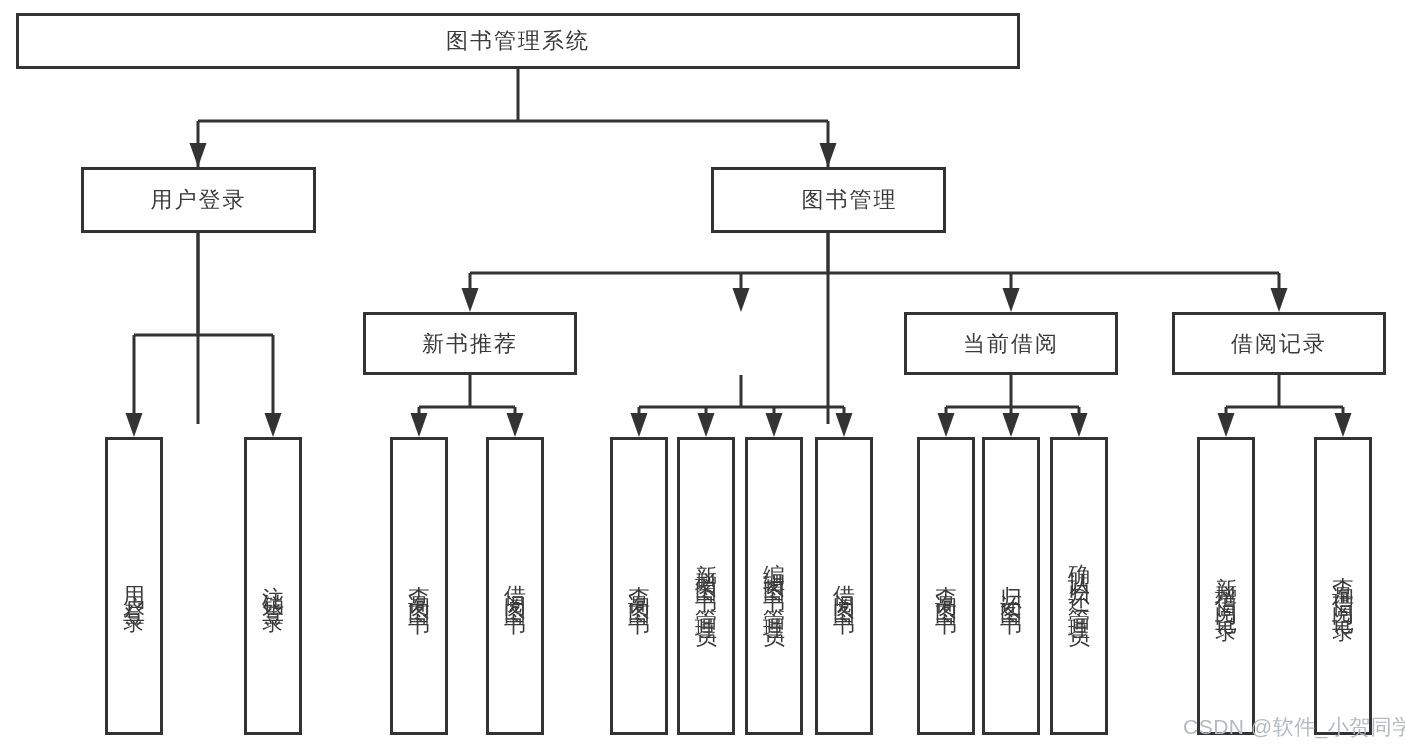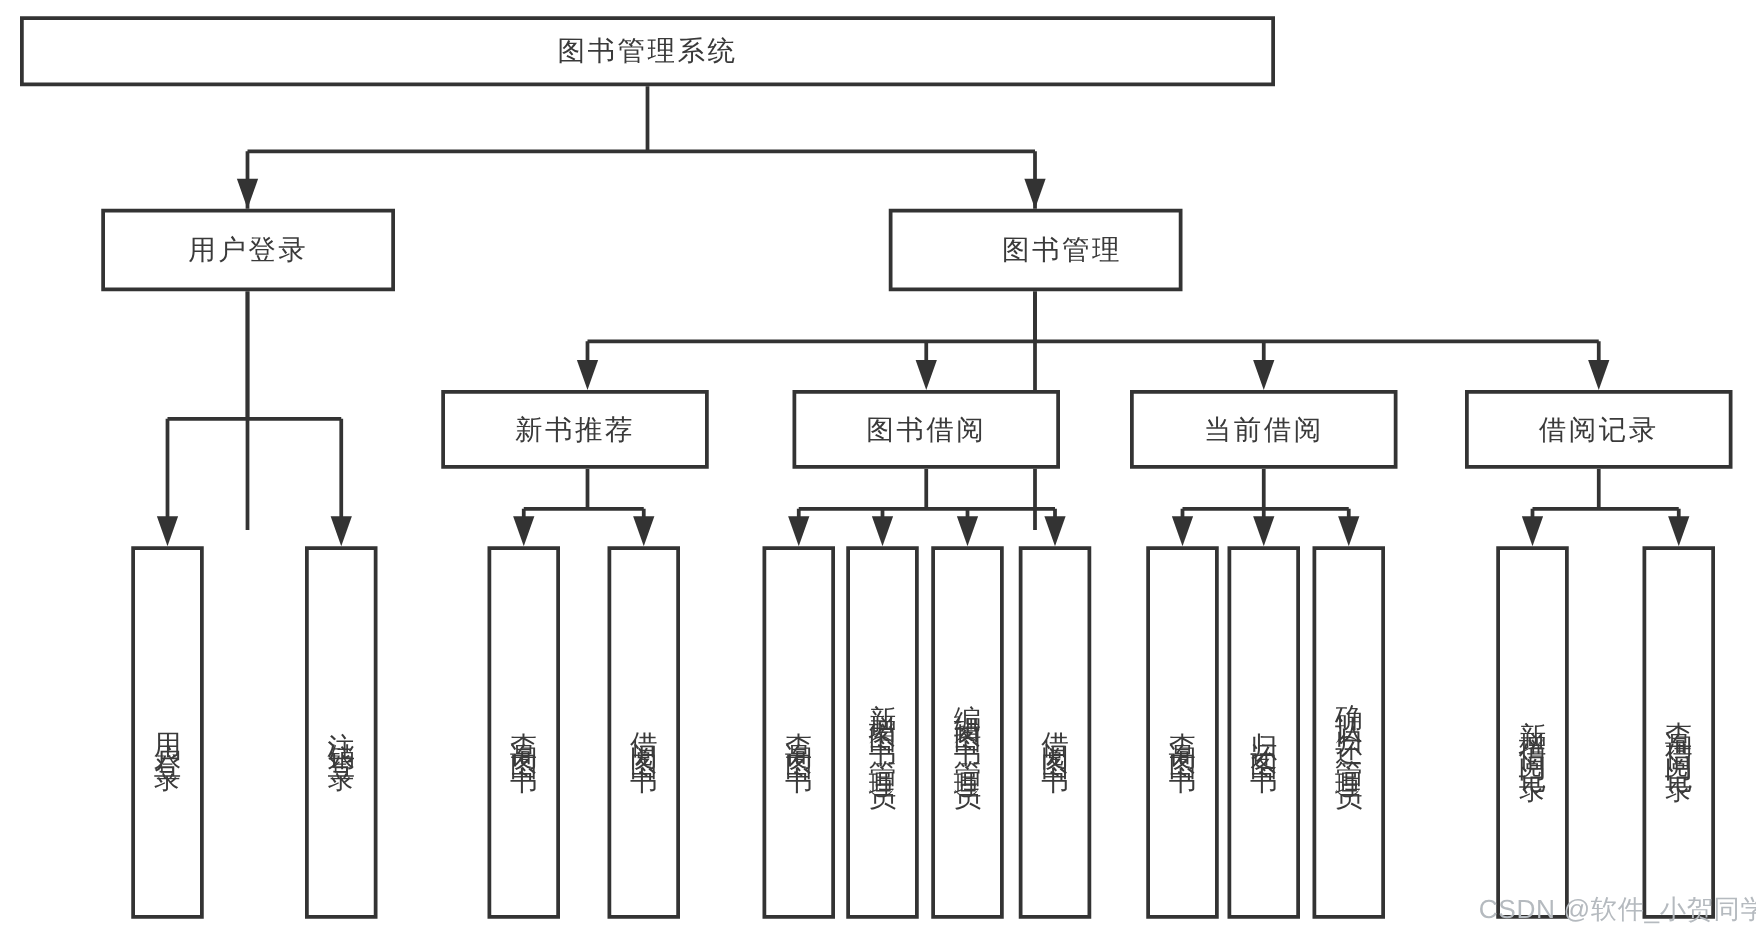--- a/index.html
+++ b/index.html
@@ -58,22 +58,21 @@
       <polygon points="1217.5,413 1234.5,413 1226,437"></polygon>
       <polygon points="1334.5,413 1351.5,413 1343,437"></polygon>
     </g>
   </svg>
 
   <div class="box h-box" style="left:16px;top:13px;width:1004px;height:56px;">图书管理系统</div>
 
   <div class="box h-box" style="left:81px;top:167px;width:235px;height:66px;">用户登录</div>
   <div class="box h-box" style="left:711px;top:167px;width:235px;height:66px;padding-left:42px;">图书管理</div>
 
-  <div class="box h-box" style="left:353px;top:312px;width:214px;height:63px;">新书推荐</div>
-  <div class="box h-box" style="left:634px;top:312px;width:214px;height:63px;">图书借阅</div>
+  <div class="box h-box" style="left:363px;top:312px;width:214px;height:63px;">新书推荐</div>
   <div class="box h-box" style="left:904px;top:312px;width:214px;height:63px;">当前借阅</div>
   <div class="box h-box" style="left:1172px;top:312px;width:214px;height:63px;">借阅记录</div>
 
   <div class="box v-box" style="left:105px;top:437px;width:58px;height:298px;">用户登录</div>
   <div class="box v-box" style="left:244px;top:437px;width:58px;height:298px;">注销登录</div>
 
   <div class="box v-box" style="left:390px;top:437px;width:58px;height:298px;">查询图书</div>
   <div class="box v-box" style="left:486px;top:437px;width:58px;height:298px;">借阅图书</div>
 
   <div class="box v-box" style="left:610px;top:437px;width:58px;height:298px;">查询图书</div>

